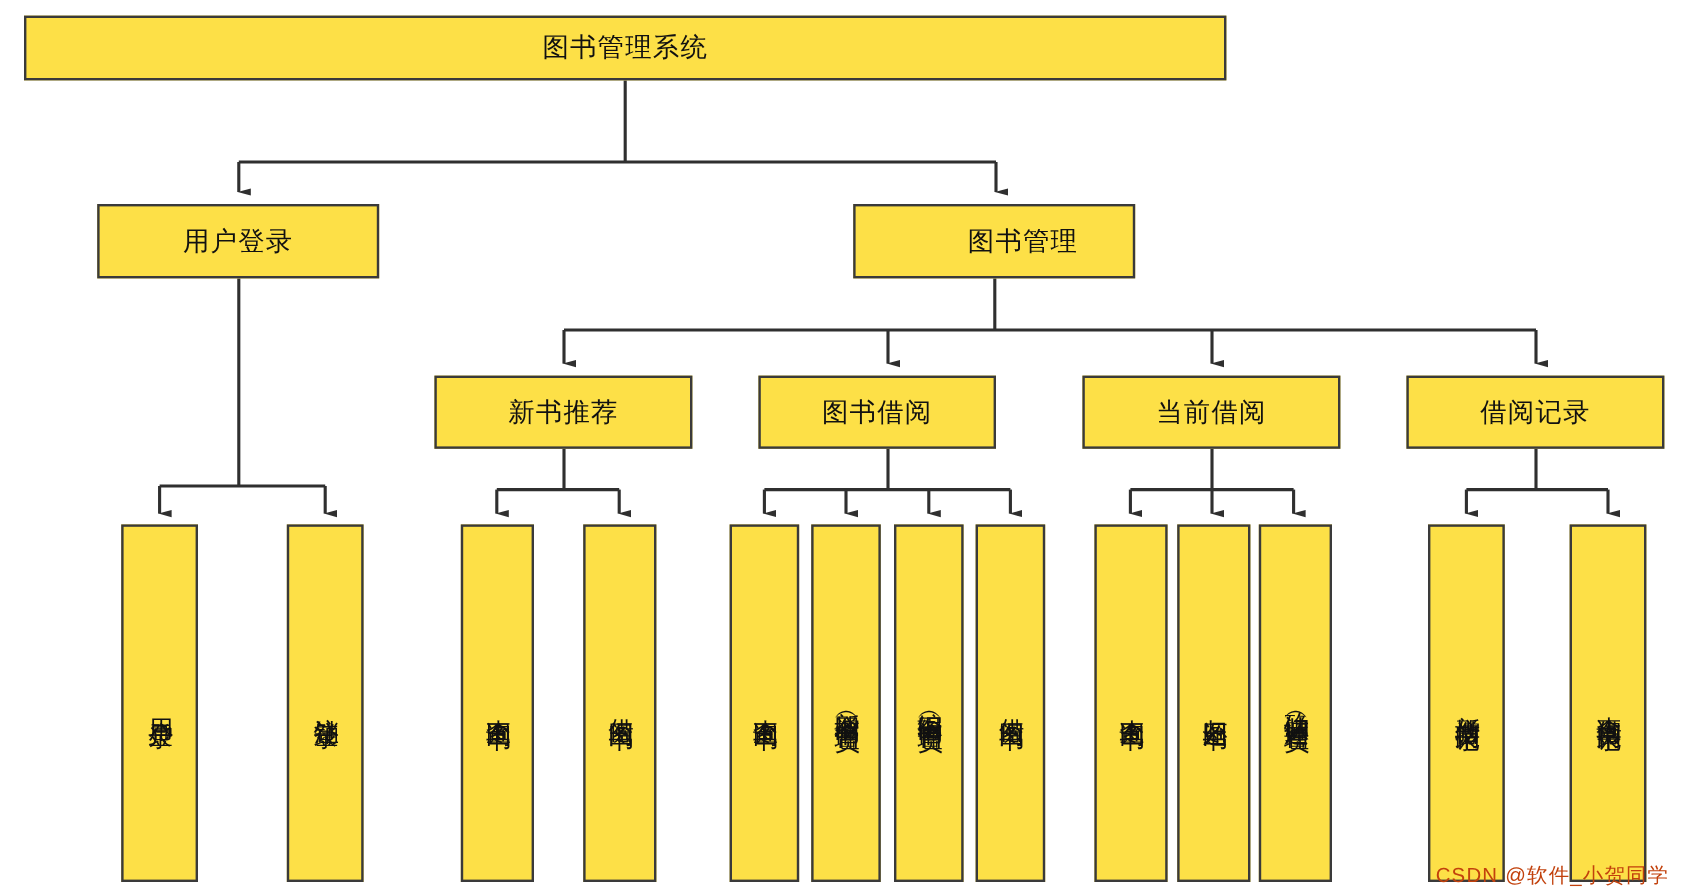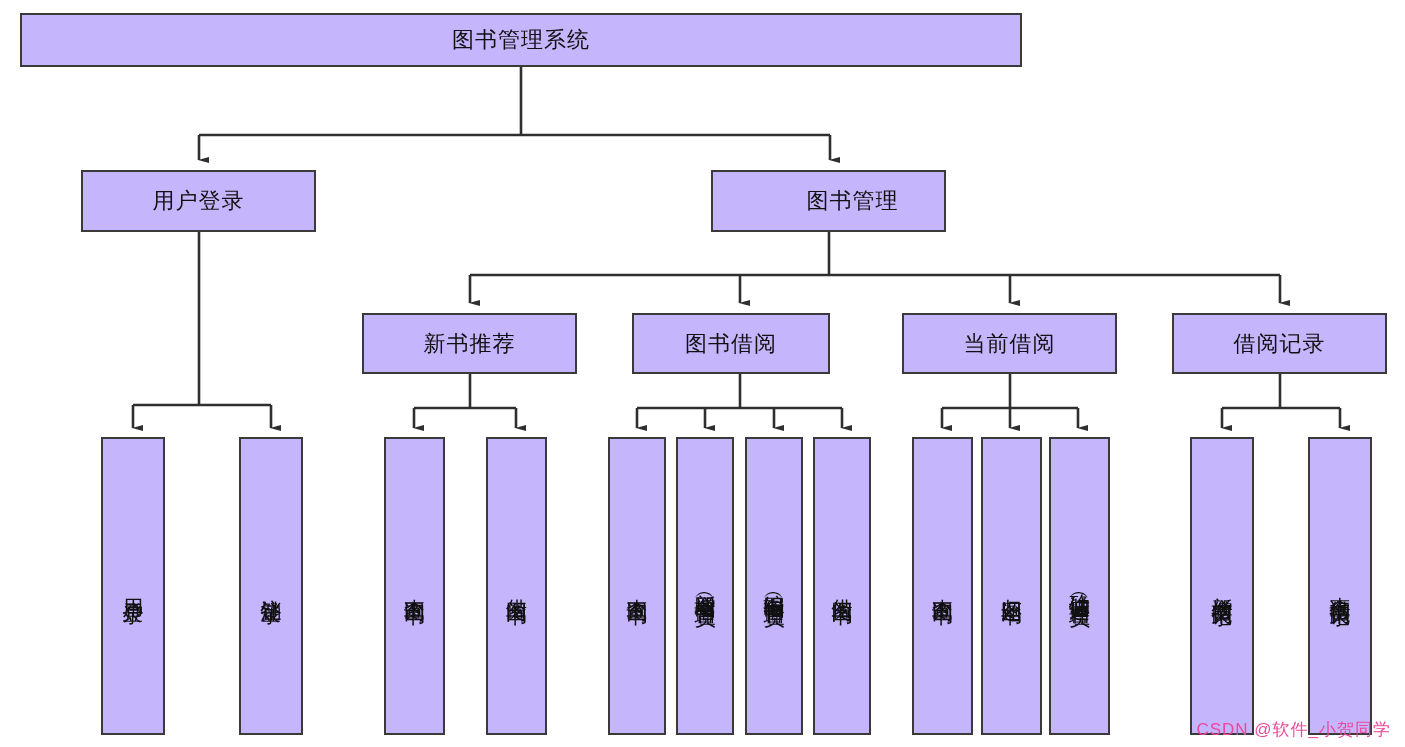--- a/index.html
+++ b/index.html
@@ -6,42 +6,42 @@
   body{
     width:1405px;height:747px;position:relative;overflow:hidden;
     font-family:"Liberation Sans","DejaVu Sans",sans-serif;
     color:#1a1a1a;
   }
   #canvas{position:absolute;inset:0;width:1405px;height:747px;}
   .edges{position:absolute;left:0;top:0;width:1405px;height:747px;pointer-events:none;}
 
   .node{
     position:absolute;box-sizing:border-box;
-    background:#c4b5fd;border:2px solid #3a3a3a;
+    background:#fde047;border:2px solid #3a3a3a;
     display:flex;align-items:center;justify-content:center;
     text-align:center;
   }
   .node .lbl{
     font-size:22px;line-height:1.15;letter-spacing:1px;color:#111;
     white-space:nowrap;
   }
 
   
   .node.vert{align-items:center;justify-content:center;padding:6px 2px;}
   .node.vert .lbl{
     writing-mode:vertical-rl;
     text-orientation:upright;
     font-size:21px;line-height:1.05;letter-spacing:2px;
     white-space:nowrap;
     max-height:284px;
   }
 
   .watermark{
     position:absolute;right:14px;bottom:6px;
-    font-size:17px;color:#ec4899;letter-spacing:1px;
+    font-size:17px;color:#c2410c;letter-spacing:1px;
     white-space:nowrap;user-select:none;
   }
 </style>
 </head>
 <body>
 
 <div id="canvas">
 
   <svg class="edges" viewBox="0 0 1405 747" width="1405" height="747" xmlns="http://www.w3.org/2000/svg">
     <defs>

